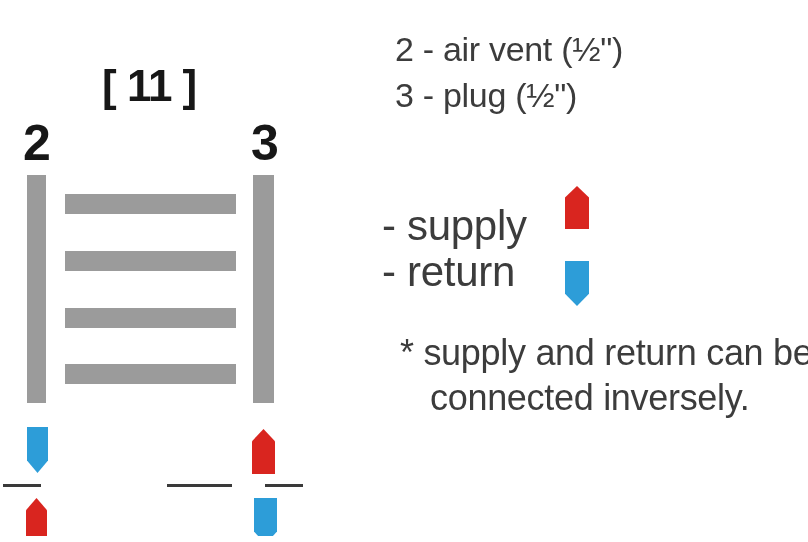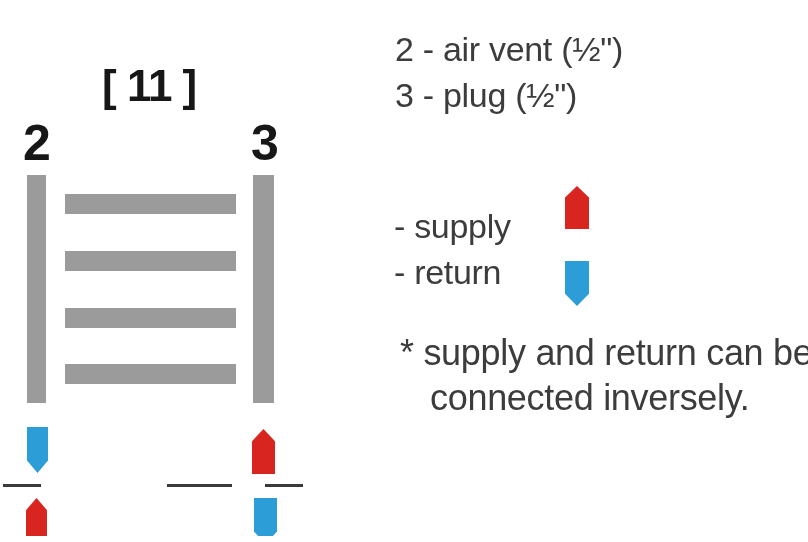--- a/index.html
+++ b/index.html
@@ -85,22 +85,22 @@
     position: absolute;
     left: 395px; top: 10px;
     font-size: 34px;
     line-height: 46px;
     letter-spacing: -0.3px;
     color: var(--legend-text);
     white-space: nowrap;
   }
   .flow-label {
     position: absolute;
-    left: 394px;
-    font-size: 34px;
+    left: 382px;
+    font-size: 42px;
     line-height: 36px;
     letter-spacing: -0.3px;
     color: var(--legend-text);
     white-space: nowrap;
   }
   .flow-supply { top: 192px; }
   .flow-return { top: 238px; }
   .ar-legend-supply { left: 565px; top: 170px; width: 24px; height: 43px; }
   .ar-legend-return { left: 565px; top: 245px; width: 24px; height: 45px; }
 

